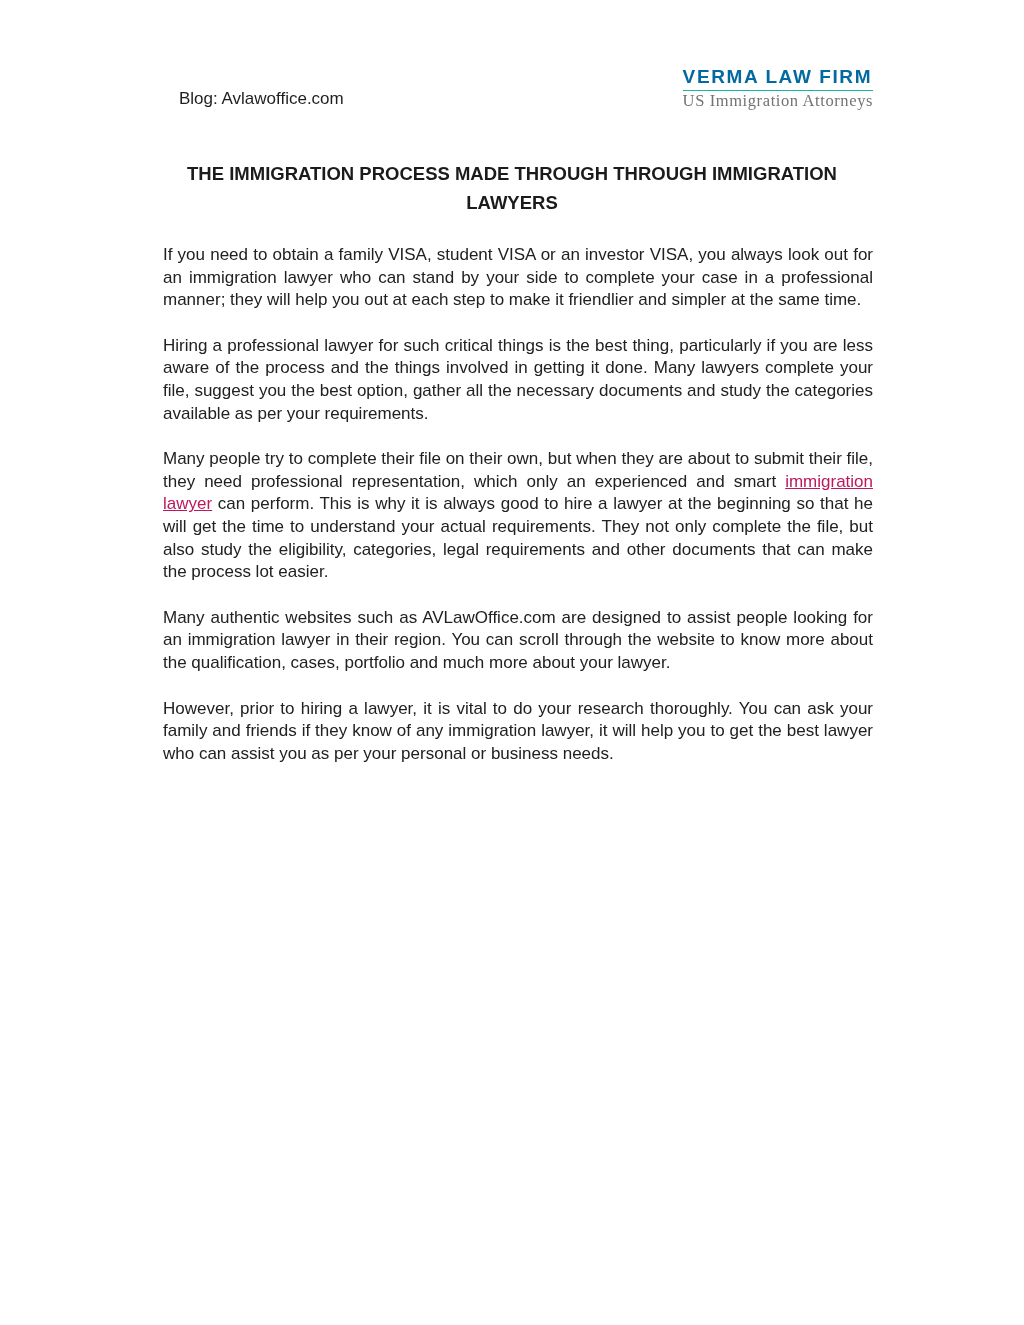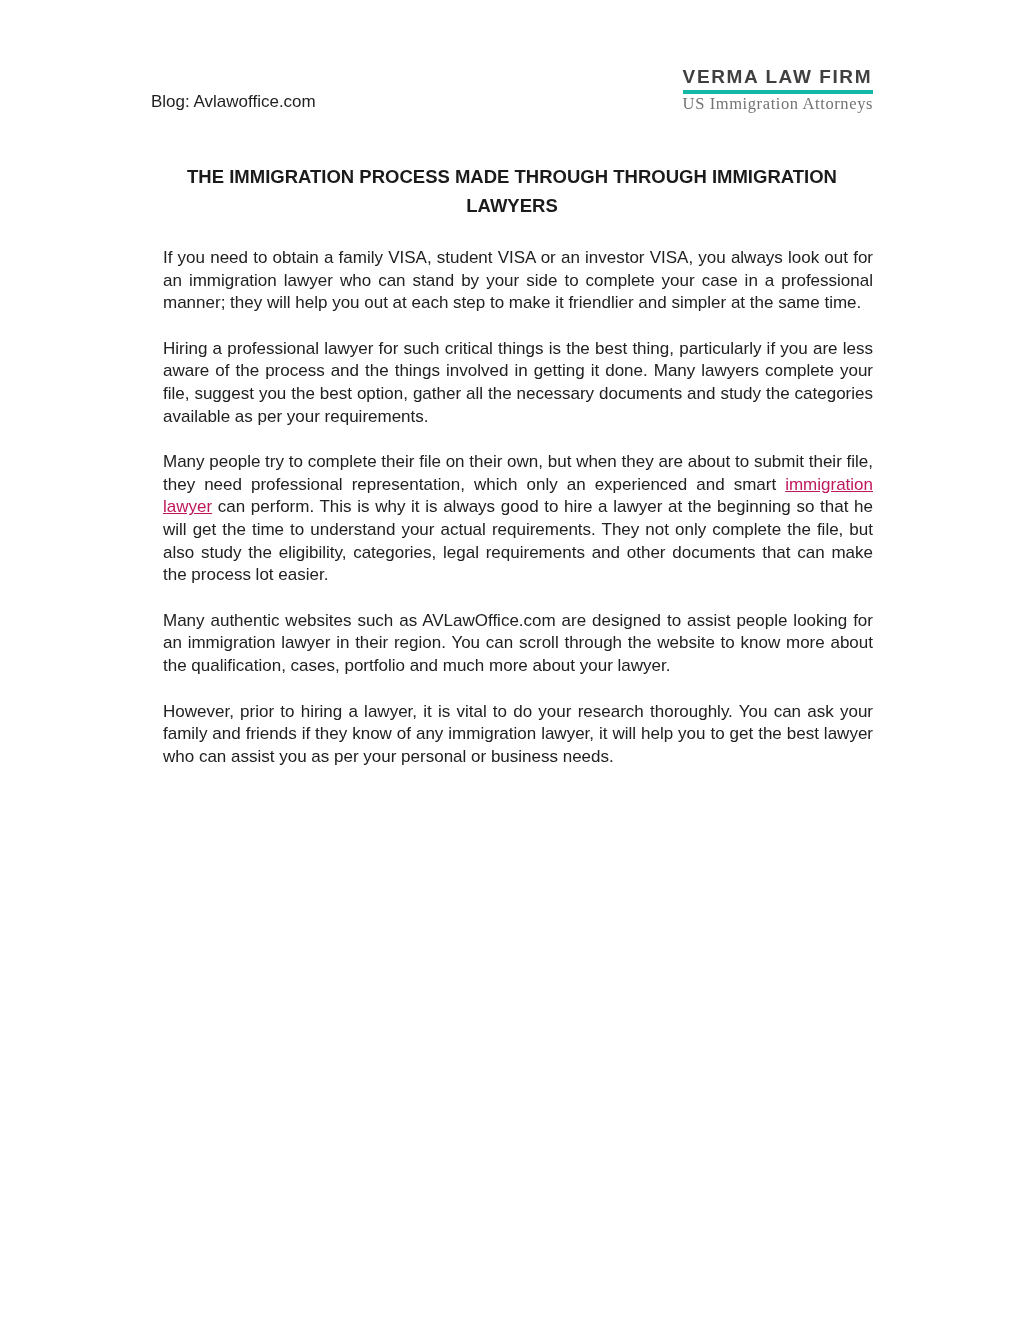--- a/index.html
+++ b/index.html
@@ -24,31 +24,32 @@
   }
   .header-row {
     display: flex;
     justify-content: space-between;
     align-items: flex-end;
   }
   .blog-label {
     font-size: 17px;
     color: #1f1f1f;
     padding-bottom: 2px;
+    margin-left: 28px;
   }
   .logo {
     display: inline-block;
     text-align: left;
   }
   .firm-name {
     font-size: 19px;
     font-weight: bold;
     letter-spacing: 1.6px;
-    color: #404040;
-    border-bottom: 4px solid #14b8a6;
+    color: #0369a1;
+    border-bottom: 1px solid #14b8a6;
     padding-bottom: 2px;
     white-space: nowrap;
   }
   .firm-tagline {
     font-family: Liberation Serif, serif;
     font-size: 16.5px;
     letter-spacing: 0.6px;
     color: #737373;
     margin-top: 0;
     white-space: nowrap;

